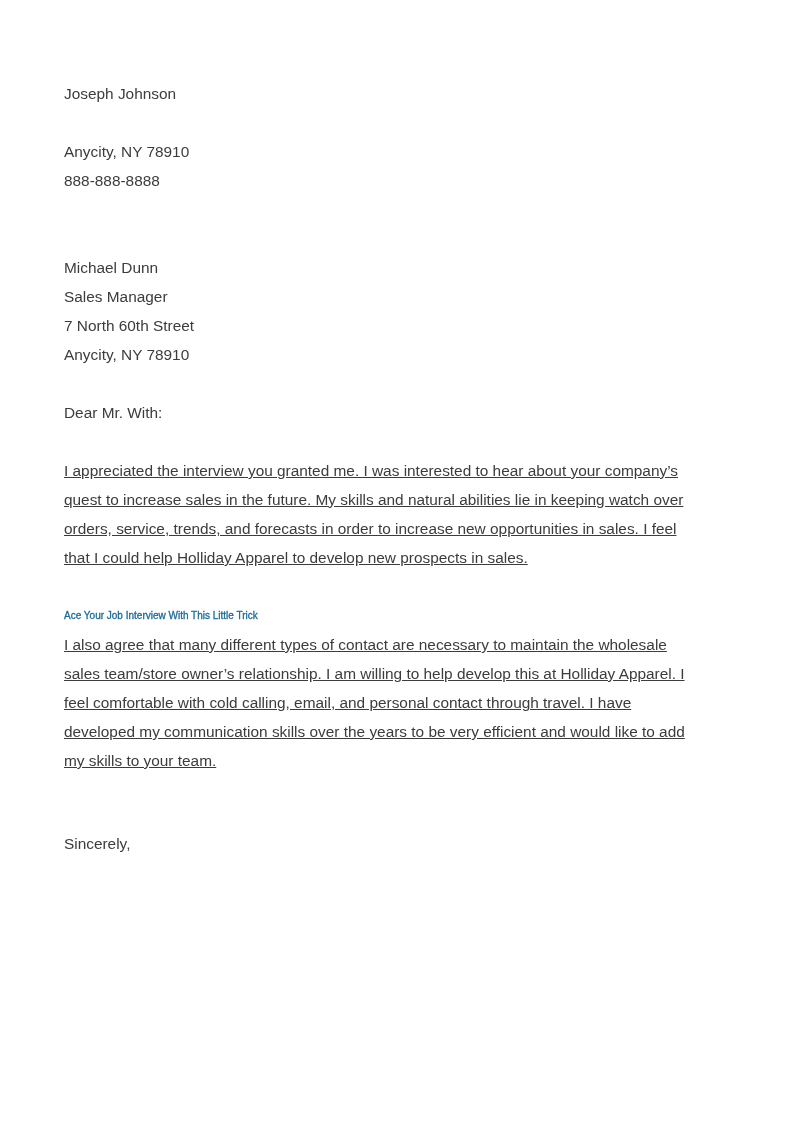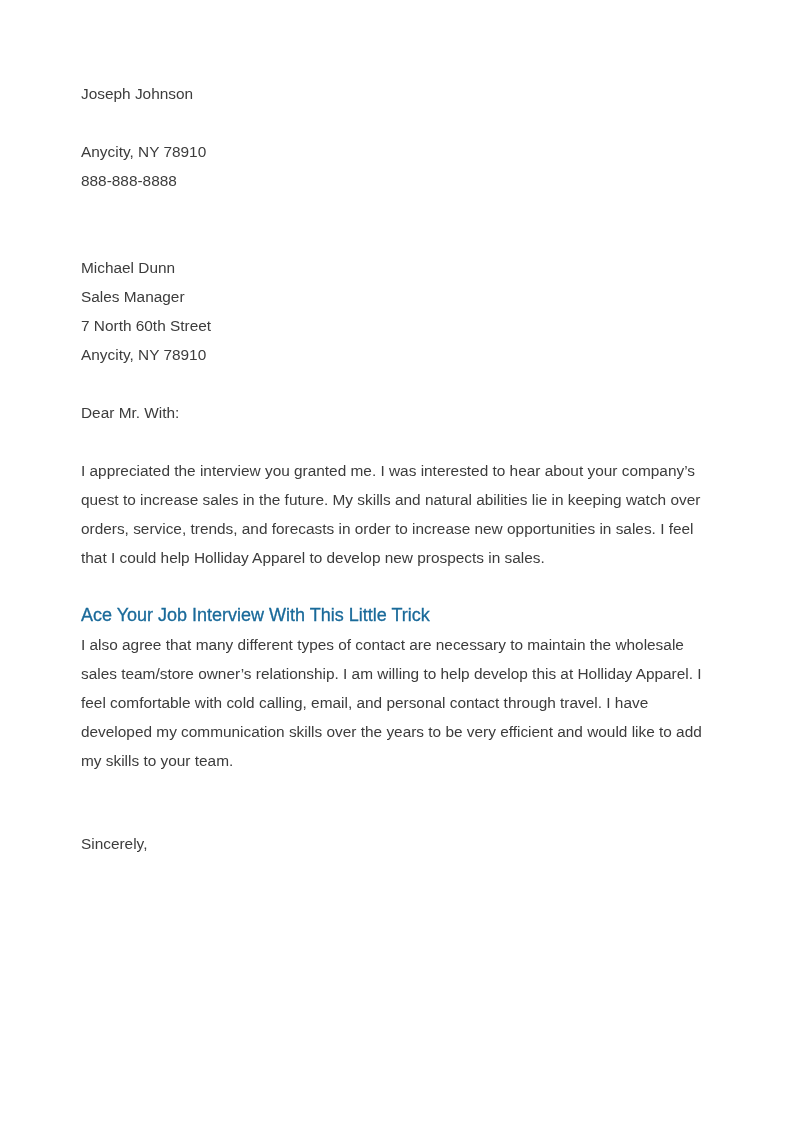--- a/index.html
+++ b/index.html
@@ -11,41 +11,42 @@
       width: 793px;
       height: 1122px;
       position: relative;
       overflow: hidden;
       font-family: "Liberation Sans", sans-serif;
       color: #3c3c3c;
       font-size: 15.4px;
     }
     .page {
       position: absolute;
-      left: 81px;
+      left: 64px;
       top: 83px;
       width: 640px;
     }
     .line {
       height: 29px;
       line-height: 22px;
       white-space: nowrap;
     }
     .gap {
       height: 29px;
     }
     .para {
       line-height: 29px;
       margin-top: -4px;
       margin-bottom: 0;
+      text-decoration: underline;
     }
     .heading {
       color: #1a6a9a;
       font-weight: normal;
-      font-size: 18px;
+      font-size: 10px;
       line-height: 29px;
       margin: 0;
       -webkit-text-stroke: 0.3px #1a6a9a;
     }
   </style>
 </head>
 <body>
 
 <div class="page">
 

